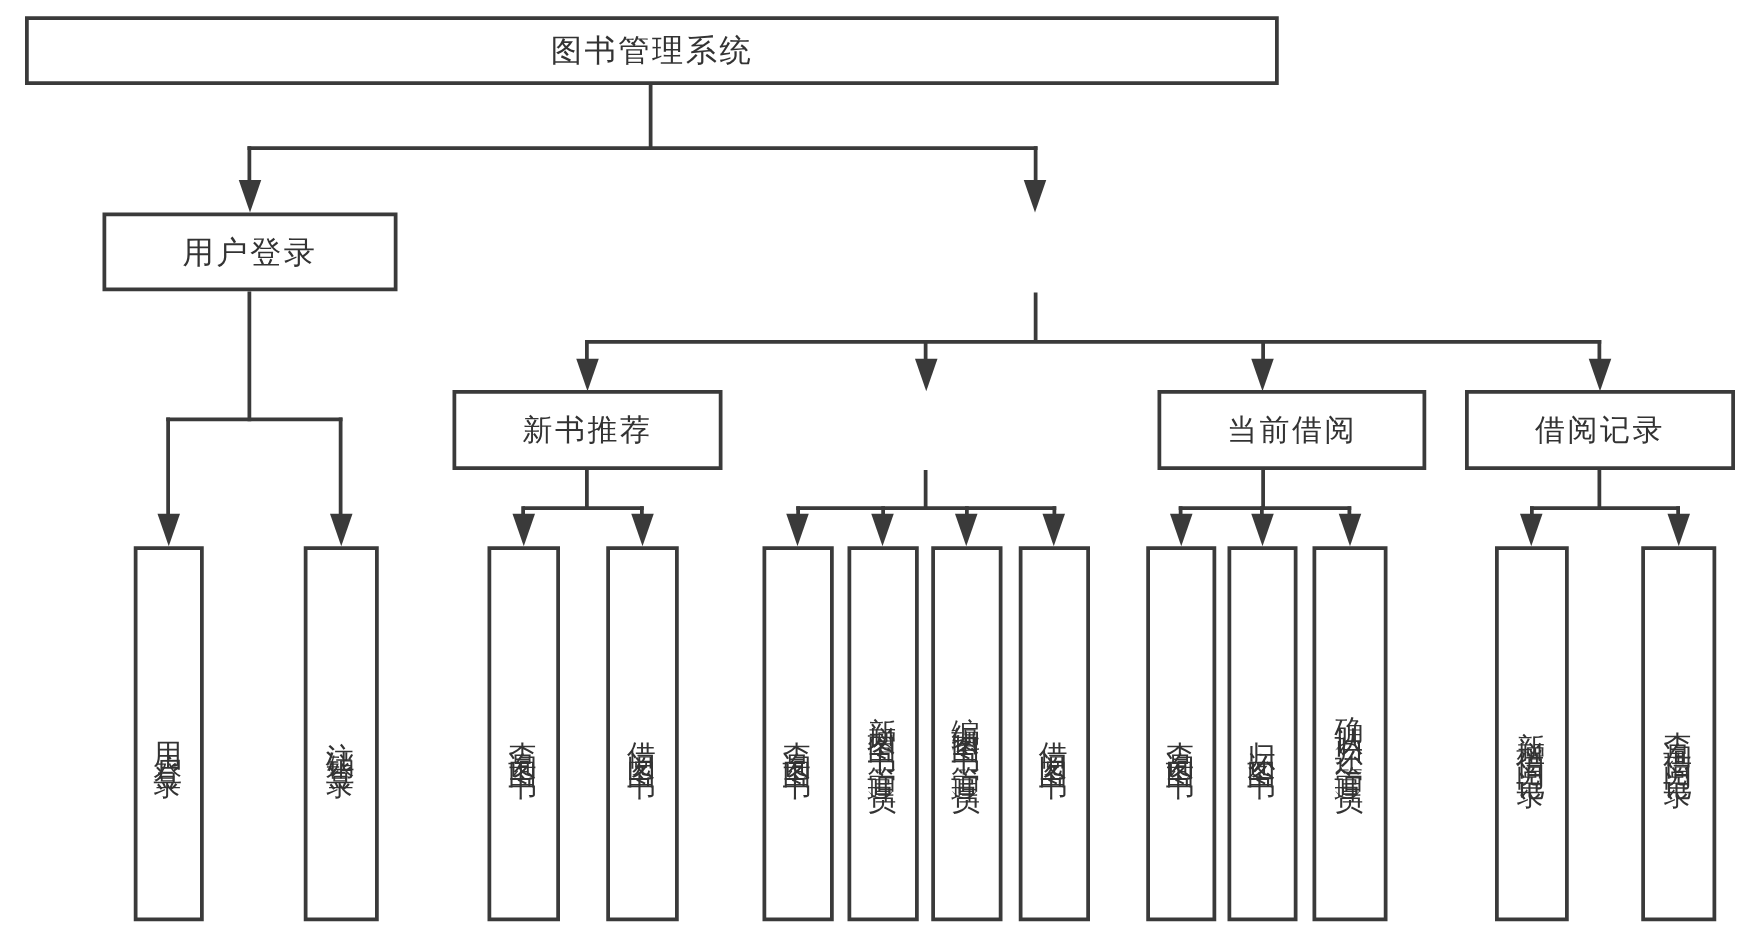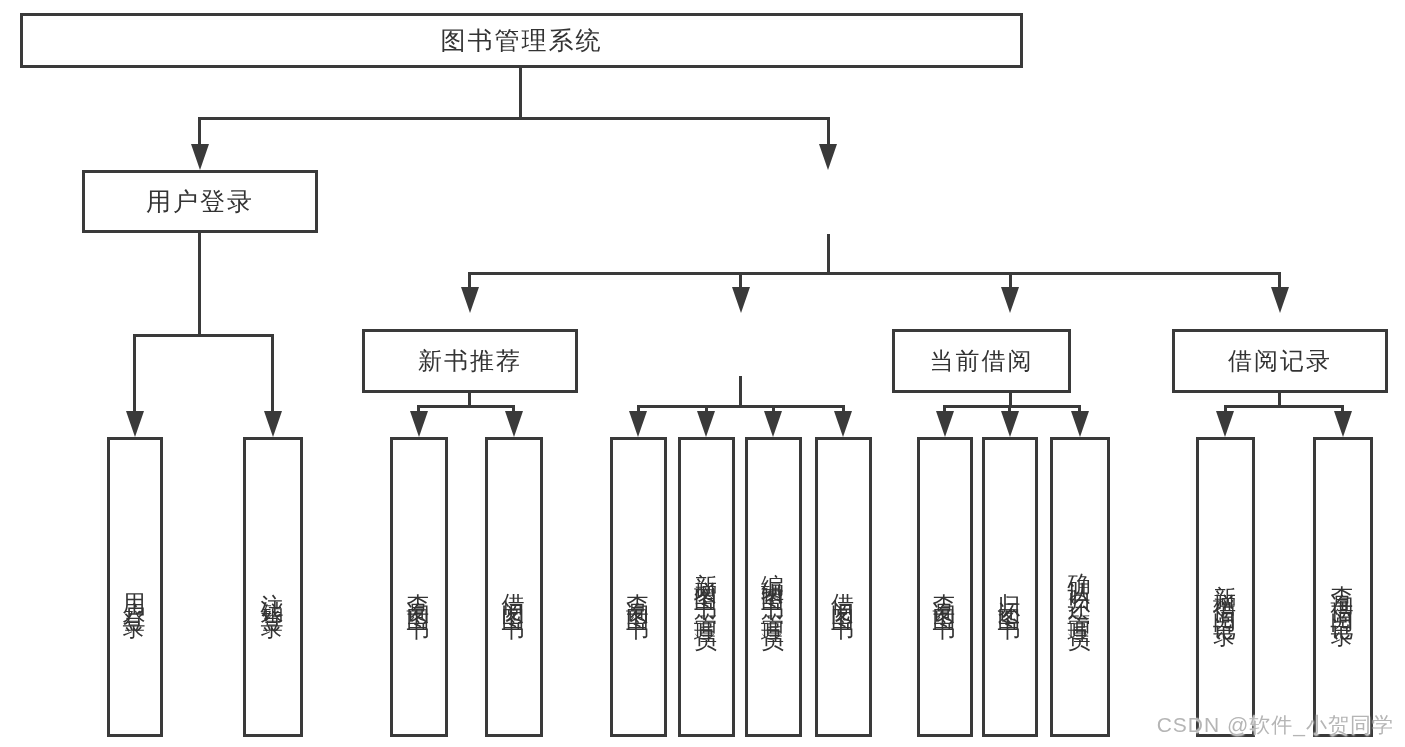--- a/index.html
+++ b/index.html
@@ -16,21 +16,21 @@
     border:3px solid #3a3a3a;
     background:#ffffff;
     display:flex;
     align-items:center;
     justify-content:center;
     color:#333333;
   }
   .hbox{font-size:25px;letter-spacing:2px;white-space:nowrap;}
   .root{left:20px;top:13px;width:1003px;height:55px;}
   .lvl2{top:170px;height:63px;}
-  .lvl3{top:312px;height:64px;font-size:24px;margin-top:17px;}
+  .lvl3{top:312px;height:64px;font-size:24px;}
   .vbox{top:437px;height:300px;}
   .vtext{
     writing-mode:vertical-lr;
     text-orientation:mixed;
     font-size:23px;
     letter-spacing:8px;
     padding-top:8px;
     color:#333333;
     white-space:nowrap;
   }
@@ -120,21 +120,21 @@
     <span>图书管理系统</span>
   </div>
 
   <div class="box lvl2 hbox" style="left:82px;width:236px">
     <span>用户登录</span>
   </div>
 
   <div class="box lvl3 hbox" style="left:362px;width:216px">
     <span>新书推荐</span>
   </div>
-  <div class="box lvl3 hbox" style="left:892px;width:179px">
+  <div class="box lvl3 hbox" style="left:926px;width:215px">
     <span>当前借阅</span>
   </div>
   <div class="box lvl3 hbox" style="left:1172px;width:216px">
     <span>借阅记录</span>
   </div>
 
   <div class="box vbox" style="left:107px;width:56px">
     <span class="vtext">用户登录</span>
   </div>
   <div class="box vbox" style="left:243px;width:60px">
@@ -171,15 +171,14 @@
     <span class="vtext">确认归还（管理员）</span>
   </div>
 
   <div class="box vbox" style="left:1196px;width:59px">
     <span class="vtext">新增借阅记录</span>
   </div>
   <div class="box vbox" style="left:1313px;width:60px">
     <span class="vtext">查询借阅记录</span>
   </div>
 
-  <div class="watermark">CSDN @软件_小贺同学</div>
 
 </div>
 
 </body></html>

